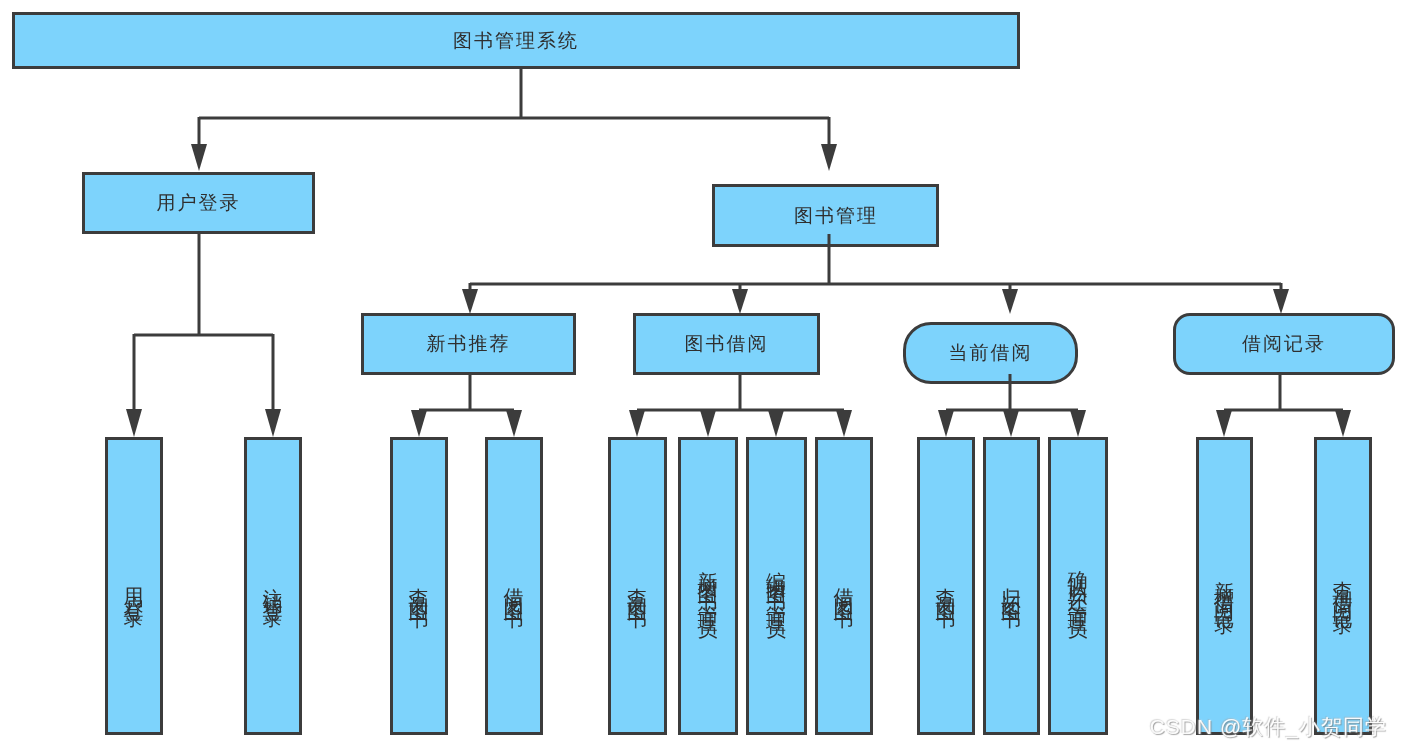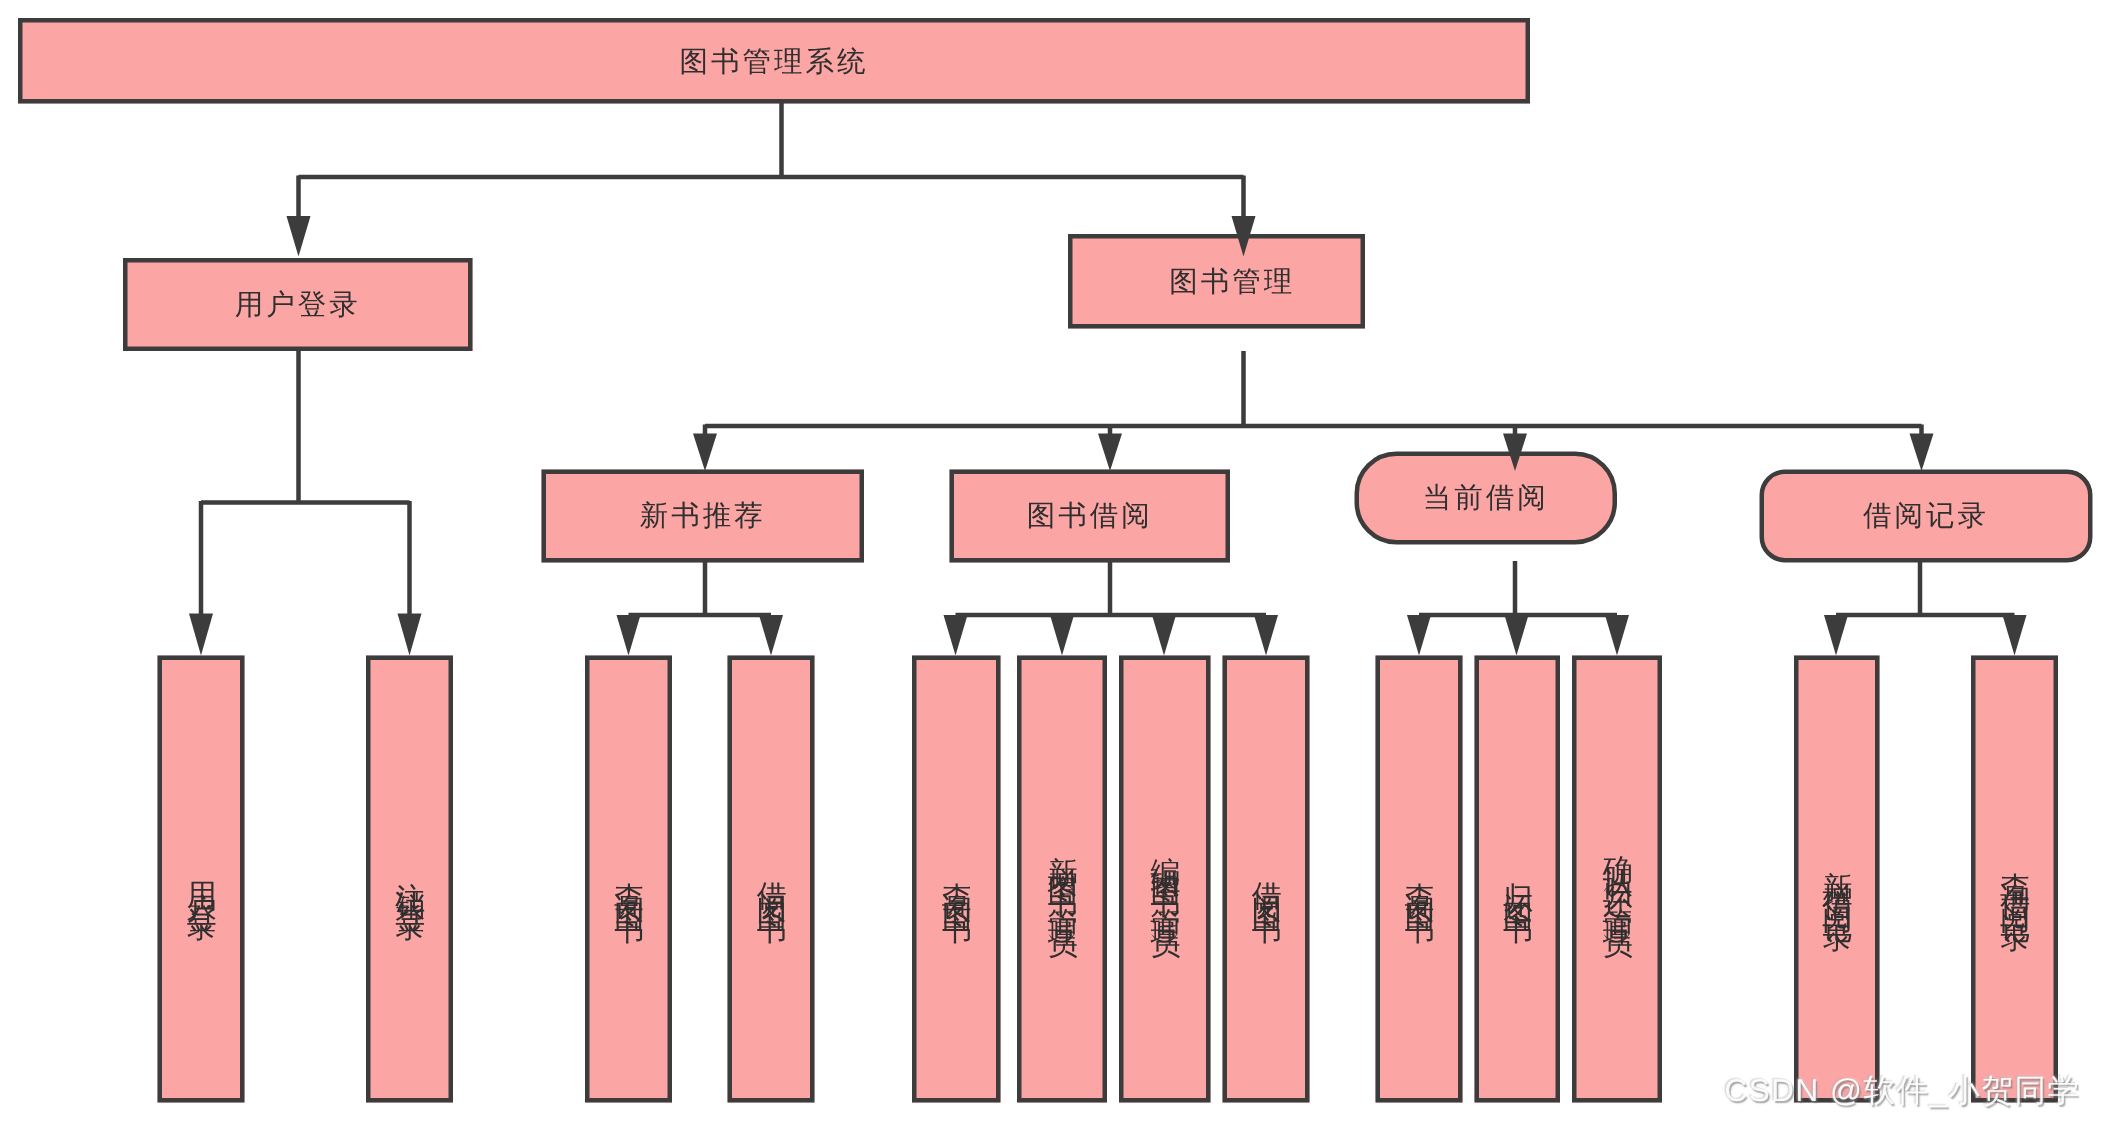--- a/index.html
+++ b/index.html
@@ -2,44 +2,44 @@
 <html><head>
 <meta charset="utf-8">
 <style>
   html,body{margin:0;padding:0;background:#ffffff;}
   #canvas{
     position:relative;width:1405px;height:747px;background:#ffffff;overflow:hidden;
     font-family:"Liberation Sans","DejaVu Sans",sans-serif;
   }
   #connectors{position:absolute;left:0;top:0;width:1405px;height:747px;pointer-events:none;z-index:2;}
   .node{
-    position:absolute;box-sizing:border-box;background:#fca5a5;
+    position:absolute;box-sizing:border-box;background:#7dd3fc;
     border:3px solid #3c3c3c;color:#2f2f2f;
     display:flex;align-items:center;justify-content:center;
     font-size:19px;letter-spacing:2px;z-index:1;white-space:nowrap;
   }
   .leaf{
     writing-mode:vertical-rl;text-orientation:mixed;
     font-size:20px;letter-spacing:7px;line-height:1;
     padding:6px 0;
   }
   .root{font-size:19px;}
   #watermark{
     position:absolute;right:18px;bottom:6px;z-index:5;
     font-size:21px;letter-spacing:1px;
     color:rgba(255,255,255,0.92);
     text-shadow:1px 1px 1px rgba(90,90,90,0.55),-1px -1px 1px rgba(140,140,140,0.35),0 0 2px rgba(255,255,255,0.8);
   }
   
   #n-root{left:12px;top:12px;width:1008px;height:57px;}
   #n-login{left:82px;top:172px;width:233px;height:62px;}
-  #n-bookmgmt{left:712px;top:156px;width:198px;height:63px;padding-left:21px;}
+  #n-bookmgmt{left:712px;top:184px;width:227px;height:63px;padding-left:21px;}
   #n-newbook{left:361px;top:313px;width:215px;height:62px;}
   #n-borrow{left:633px;top:313px;width:187px;height:62px;}
-  #n-current{left:903px;top:301px;width:175px;height:62px;border-radius:28px;}
+  #n-current{left:903px;top:322px;width:175px;height:62px;border-radius:28px;}
   #n-records{left:1173px;top:313px;width:222px;height:62px;border-radius:17px;}
   #lf-login-0{left:105px;top:437px;width:58px;height:298px;}
   #lf-login-1{left:244px;top:437px;width:58px;height:298px;}
   #lf-newbook-0{left:390px;top:437px;width:58px;height:298px;}
   #lf-newbook-1{left:485px;top:437px;width:58px;height:298px;}
   #lf-borrow-0{left:608px;top:437px;width:59px;height:298px;}
   #lf-borrow-1{left:678px;top:437px;width:60px;height:298px;}
   #lf-borrow-2{left:746px;top:437px;width:61px;height:298px;}
   #lf-borrow-3{left:815px;top:437px;width:58px;height:298px;}
   #lf-current-0{left:917px;top:437px;width:58px;height:298px;}

